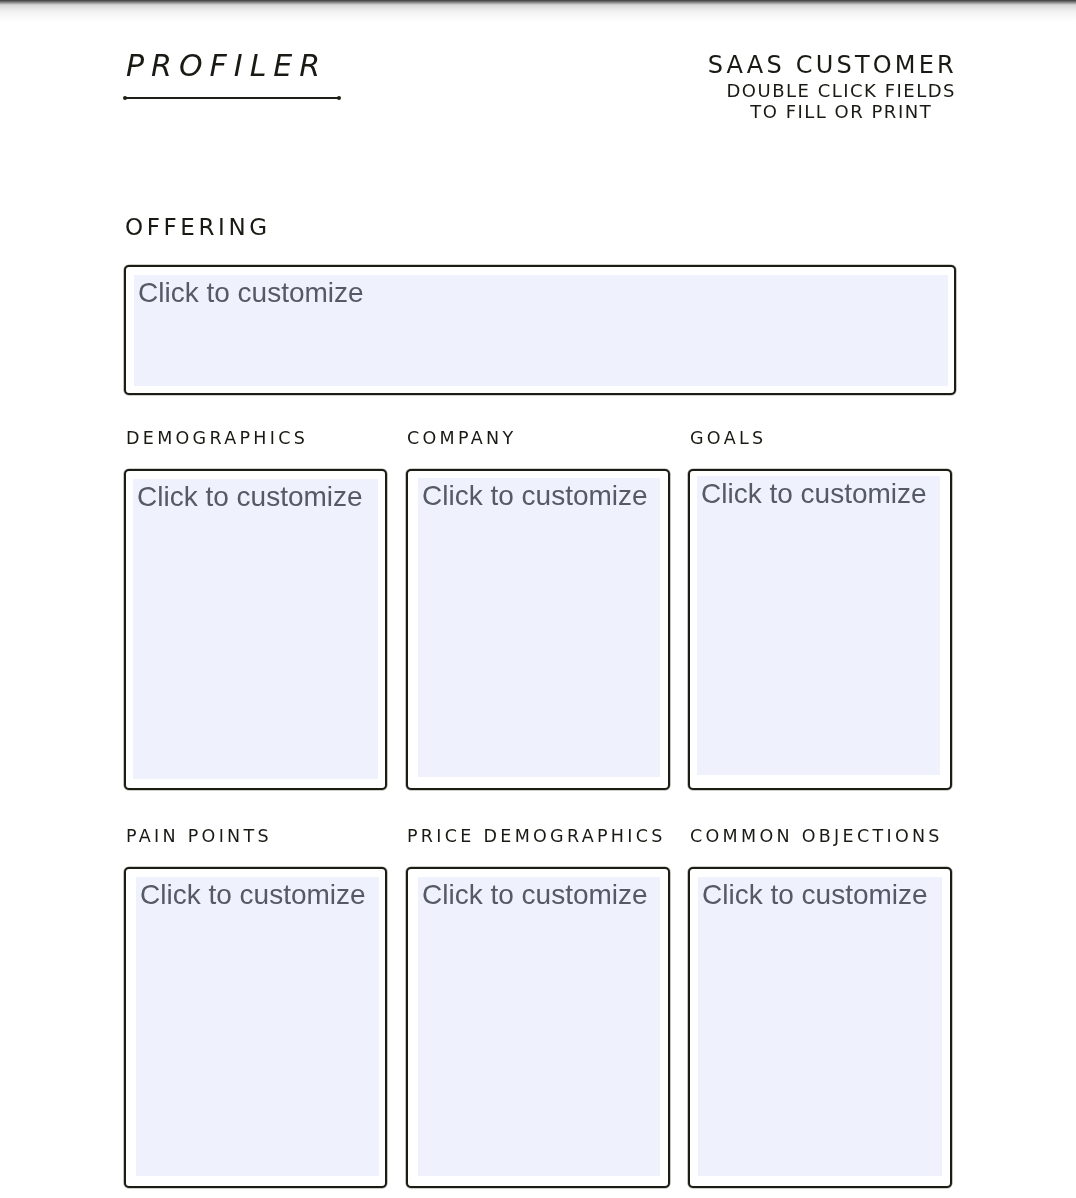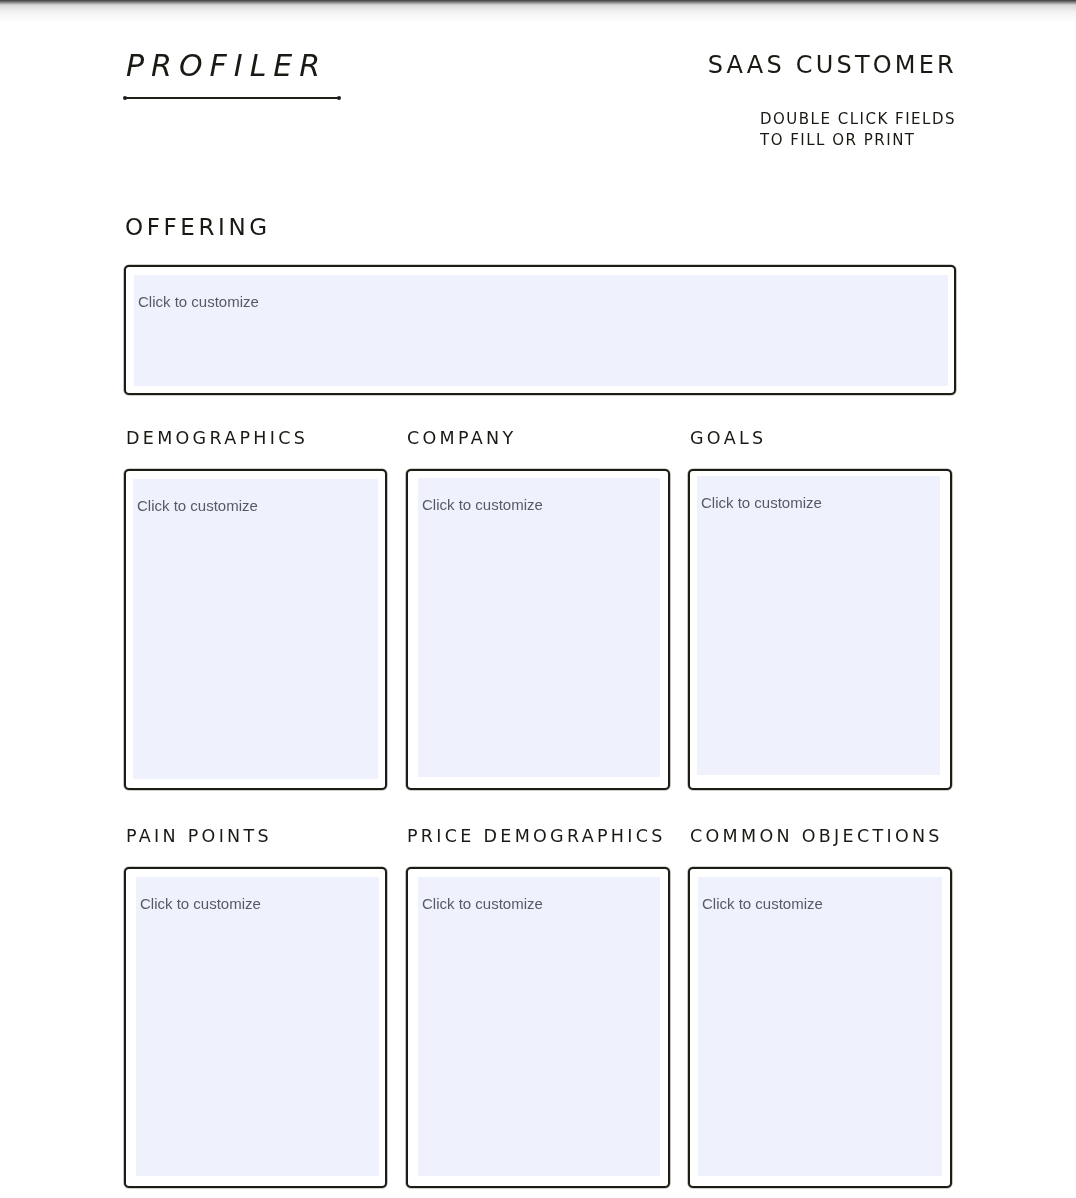--- a/index.html
+++ b/index.html
@@ -52,25 +52,25 @@
     line-height: 25px;
   }
   .subtitle span { display: block; }
   .persona {
     right: 119px; top: 51px;
     font-size: 24px;
     letter-spacing: 3.2px;
     text-align: right;
   }
   .hint {
-    right: 120px; top: 109px;
-    font-size: 15px;
+    right: 120px; top: 81px;
+    font-size: 18px;
     letter-spacing: 1.5px;
     line-height: 20.5px;
-    text-align: left;
+    text-align: center;
   }
   .hint span { display: block; }
   .section-label {
     font-size: 17.5px;
     letter-spacing: 3.3px;
   }
   .offering-label {
     left: 125px; top: 214px;
     font-size: 23px;
     letter-spacing: 3.6px;
@@ -80,23 +80,23 @@
     border: 2px solid #1c1c14;
     border-radius: 5px;
     box-sizing: border-box;
     background: #ffffff;
     box-shadow: 0 0 0 0.6px rgba(40,40,30,0.45);
   }
   .field {
     position: absolute;
     background: #eff2fd;
     box-sizing: border-box;
-    padding: 18px 4px 0 4px;
+    padding: 2px 4px 0 4px;
     font-family: "Liberation Sans", sans-serif;
-    font-size: 15px;
+    font-size: 28px;
     color: #555a66;
     cursor: text;
   }
 </style>
 </head>
 <body>
 
 <div class="top-shadow"></div>
 
 <div class="abs title">PROFILER</div>

